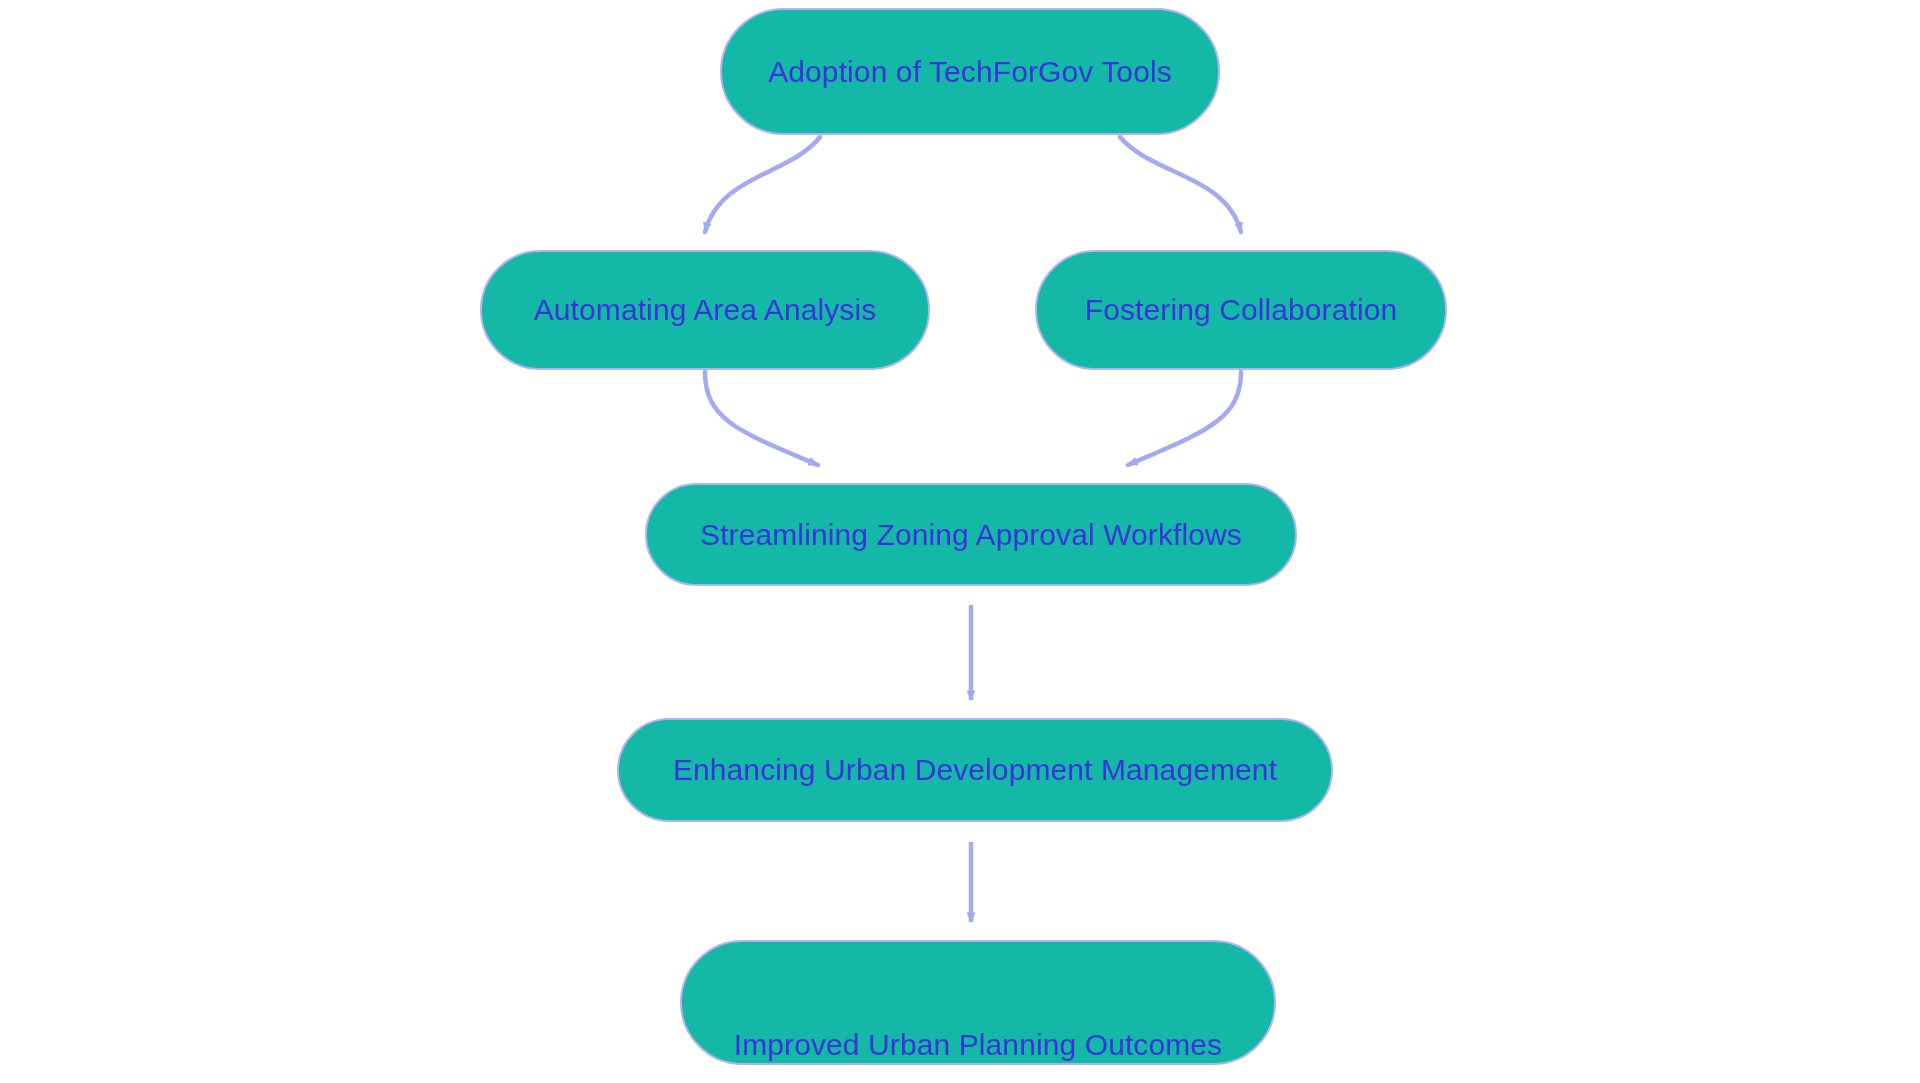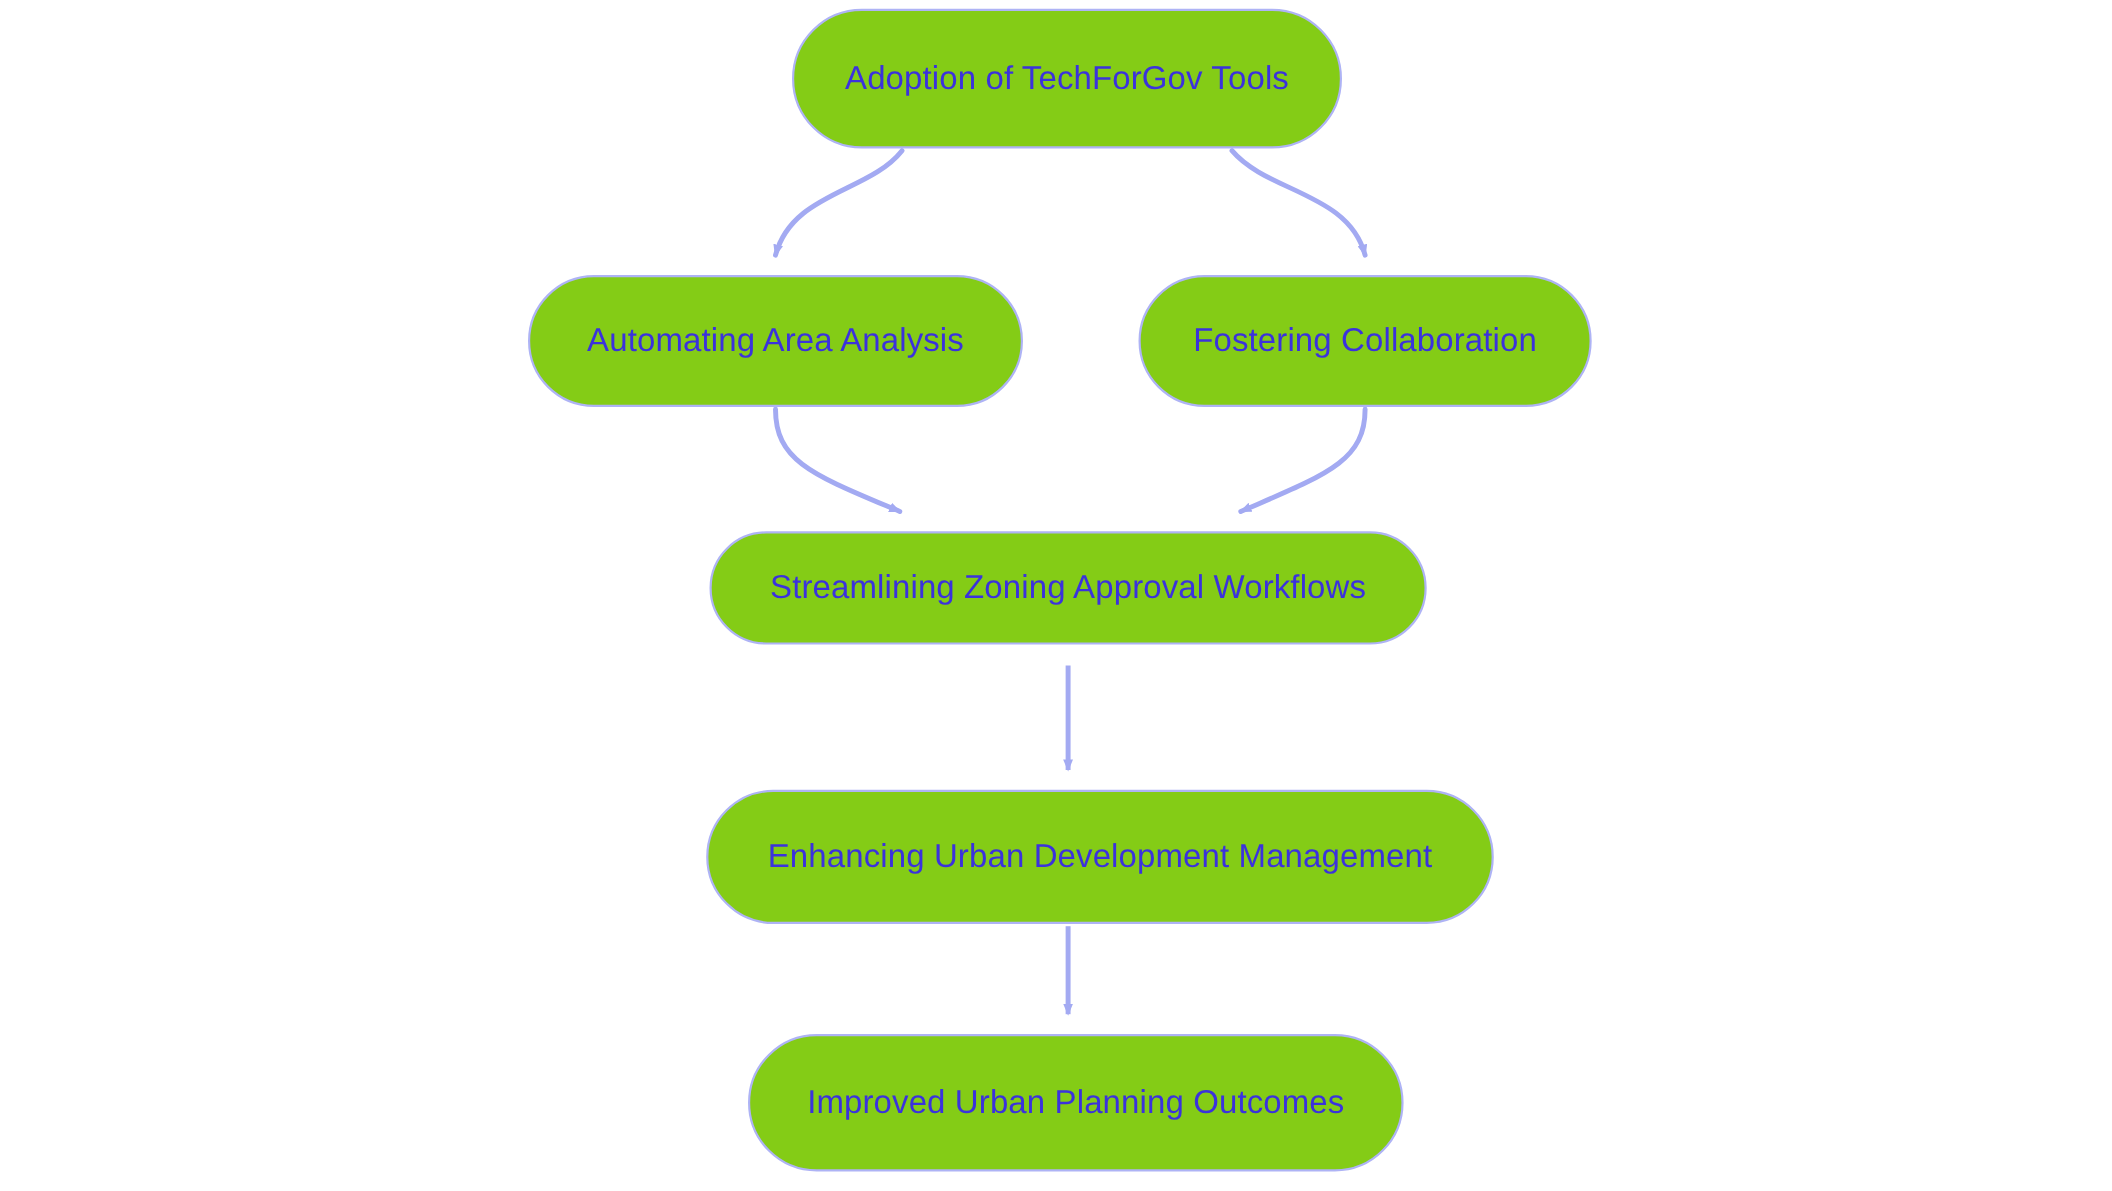--- a/index.html
+++ b/index.html
@@ -27,21 +27,21 @@
     width: 1920px;
     height: 1083px;
     pointer-events: none;
   }
   .node {
     position: absolute;
     box-sizing: border-box;
     display: flex;
     align-items: center;
     justify-content: center;
-    background: #84cc16;
+    background: #14b8a6;
     border: 2px solid #aeb3f5;
     border-radius: 64px;
     z-index: 2;
   }
   .node-label {
     color: #3b32dd;
     font-size: 30px;
     font-weight: 400;
     letter-spacing: 0.1px;
     line-height: 1.2;
@@ -56,24 +56,24 @@
   #node-automating {
     left: 480px;  top: 250px; width: 450px;  height: 120px;
   }
   #node-fostering {
     left: 1035px; top: 250px; width: 412px;  height: 120px;
   }
   #node-streamlining {
     left: 645px;  top: 483px; width: 652px;  height: 103px;
   }
   #node-enhancing {
-    left: 642px;  top: 718px; width: 716px;  height: 122px;
+    left: 617px;  top: 718px; width: 716px;  height: 104px;
   }
   #node-improved {
-    left: 680px;  top: 940px; width: 596px;  height: 125px;
+    left: 680px;  top: 940px; width: 596px;  height: 125px; align-items: flex-end;
   }
 </style>
 </head>
 <body>
 
 <div id="flow-canvas">
 
   <svg id="edge-layer" viewBox="0 0 1920 1083" width="1920" height="1083" xmlns="http://www.w3.org/2000/svg">
     <defs>
       <marker id="arrowhead" markerWidth="11" markerHeight="9" refX="9.6" refY="4.5" orient="auto" markerUnits="userSpaceOnUse">

